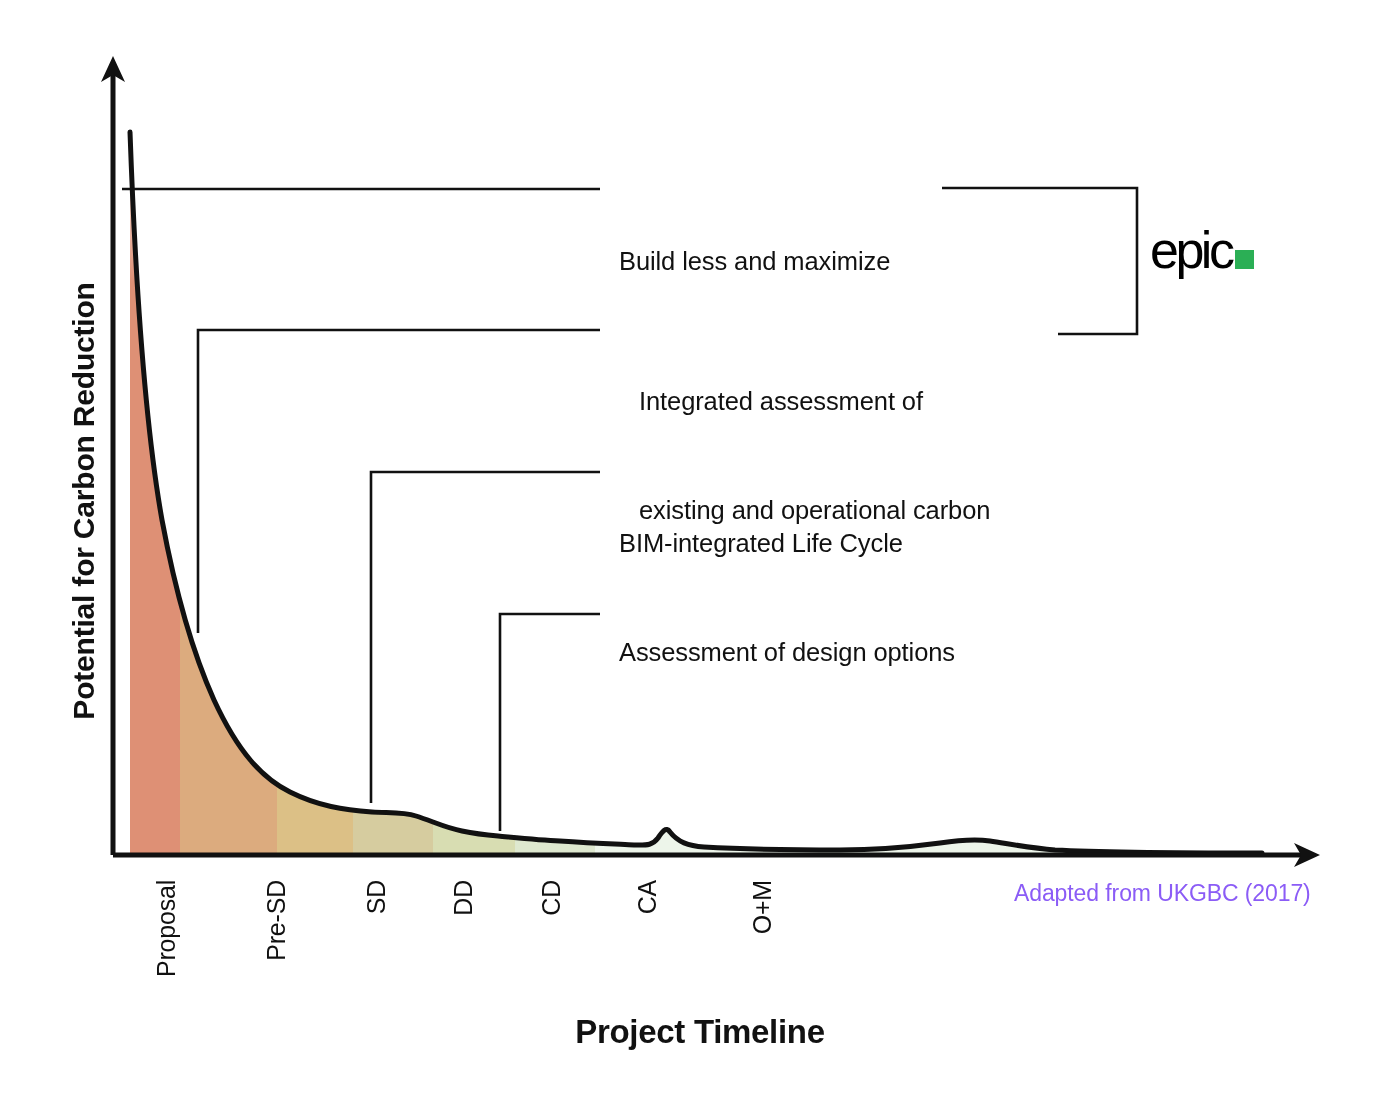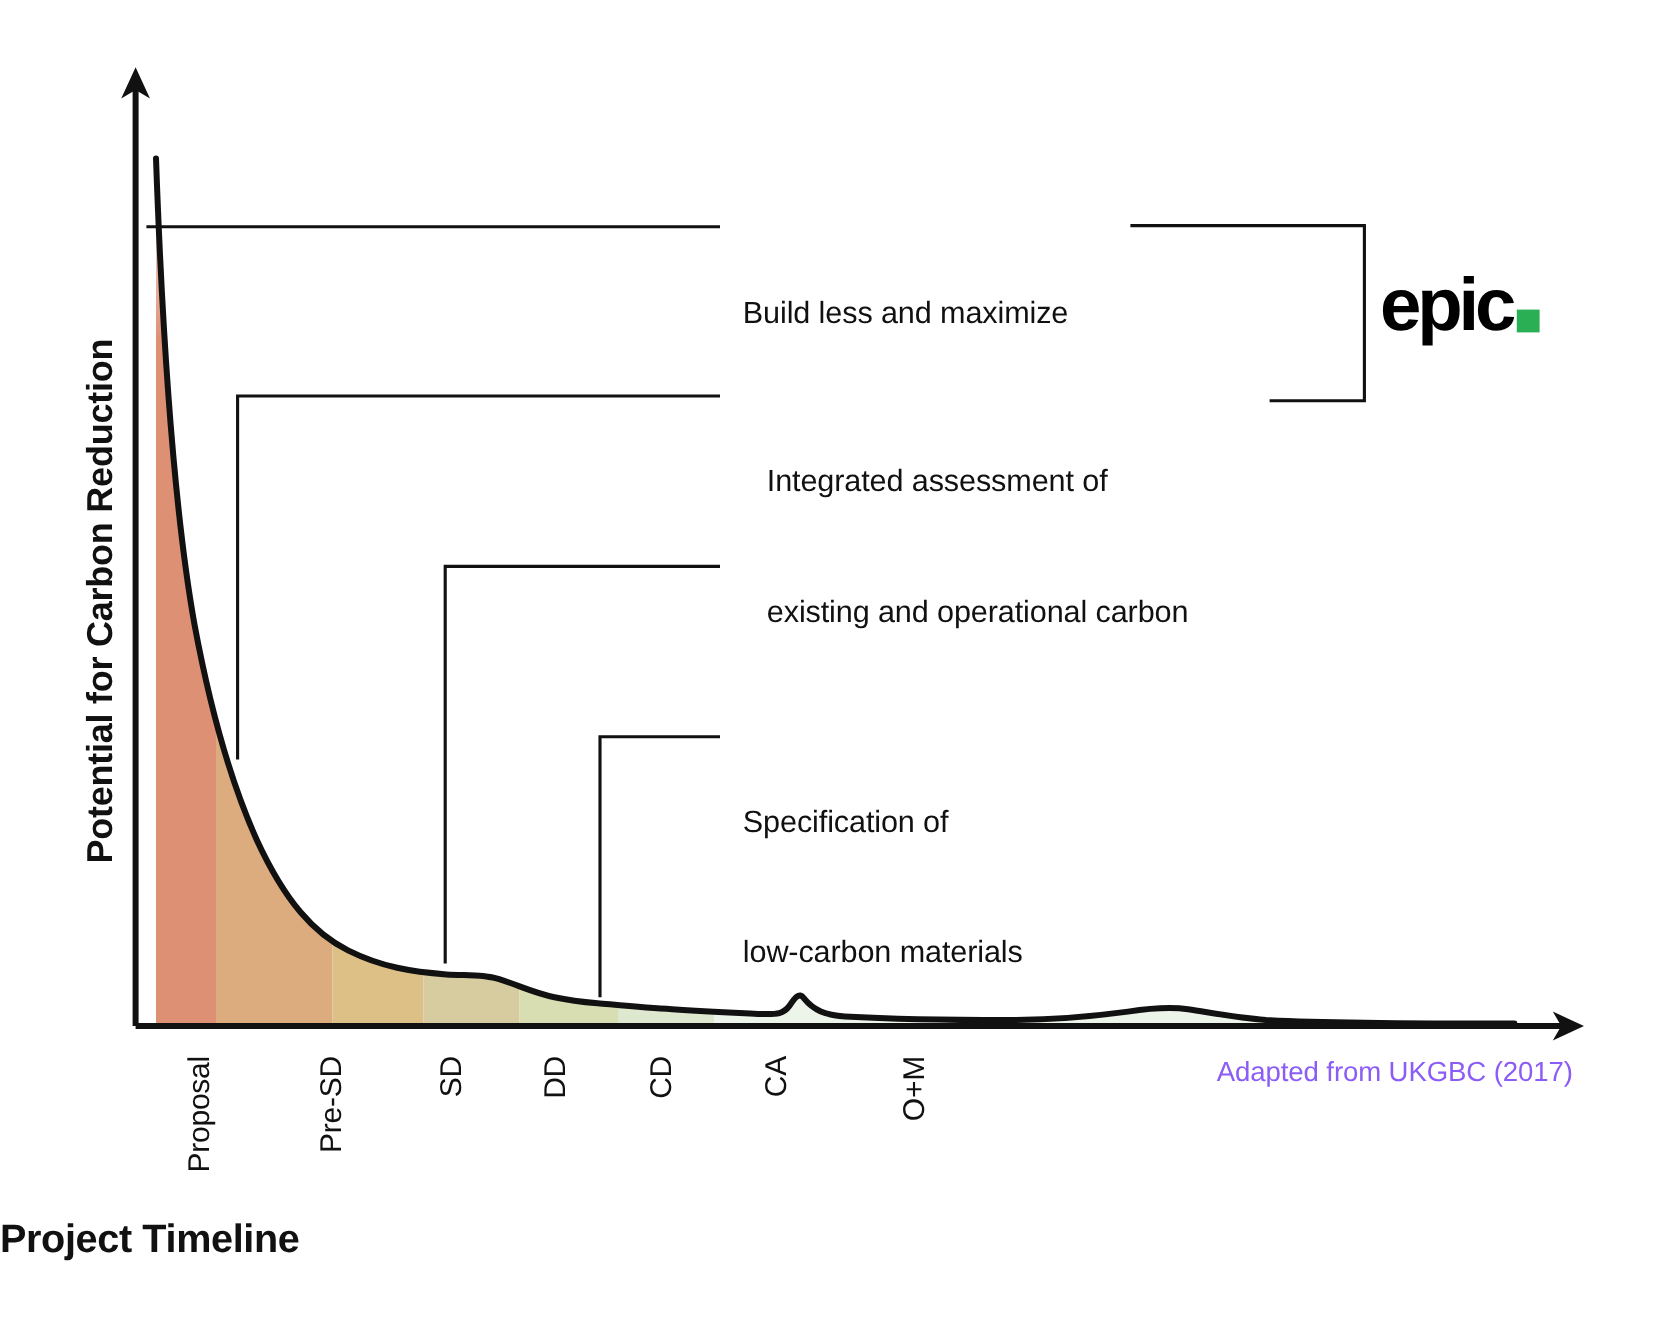--- a/index.html
+++ b/index.html
@@ -57,21 +57,21 @@
     color: #111111;
     letter-spacing: -0.2px;
   }
 
   
   #x-axis-title {
     position: absolute;
     left: 0;
     top: 1013px;
     width: 1400px;
-    text-align: left;
+    text-align: center;
     font-size: 33px;
     font-weight: bold;
     color: #111111;
     letter-spacing: -0.3px;
   }
 
   
   .cat-label {
     position: absolute;
     top: 880px;
@@ -98,22 +98,22 @@
 
   
   #epic-logo {
     position: absolute;
     left: 1150px;
     top: 228px;
     display: flex;
     align-items: flex-end;
   }
   #epic-wordmark {
-    font-size: 62px;
-    font-weight: 700;
+    font-size: 52px;
+    font-weight: 400;
     color: #000000;
     letter-spacing: -3.5px;
     line-height: 0.86;
     font-family: "Liberation Sans", sans-serif;
   }
   #epic-dot {
     width: 19px;
     height: 19px;
     background: #2BAF55;
     margin-left: 4px;
@@ -235,25 +235,25 @@
 
   <div class="anno anno-l1" id="anno-1">
     <span class="anno-line">Build less and maximize</span>
   </div>
 
   <div class="anno anno-l1" id="anno-2">
     <span class="anno-line">Integrated assessment of</span>
     <span class="anno-line">existing and operational carbon</span>
   </div>
 
-
-  <div class="anno anno-l1" id="anno-4">
-    <span class="anno-line">Specification of</span>
-    <span class="anno-line">low-carbon materials</span>
-  </div>
+  <div class="anno anno-l1" id="anno-3">
+    <span class="anno-line">BIM-integrated Life Cycle</span>
+    <span class="anno-line">Assessment of design options</span>
+  </div>
+
 
   <div id="y-axis-title">Potential for Carbon Reduction</div>
   <div id="x-axis-title">Project Timeline</div>
 
   <div class="cat-label" style="left:152px">Proposal</div>
   <div class="cat-label" style="left:262px">Pre-SD</div>
   <div class="cat-label" style="left:362px">SD</div>
   <div class="cat-label" style="left:449px">DD</div>
   <div class="cat-label" style="left:537px">CD</div>
   <div class="cat-label" style="left:633px">CA</div>

